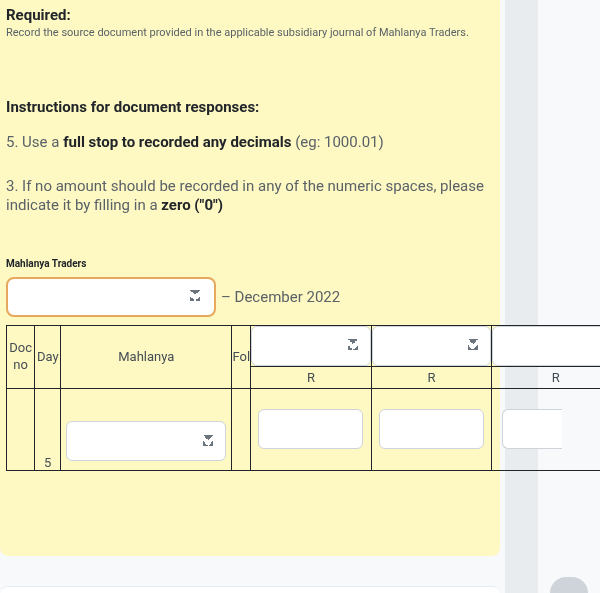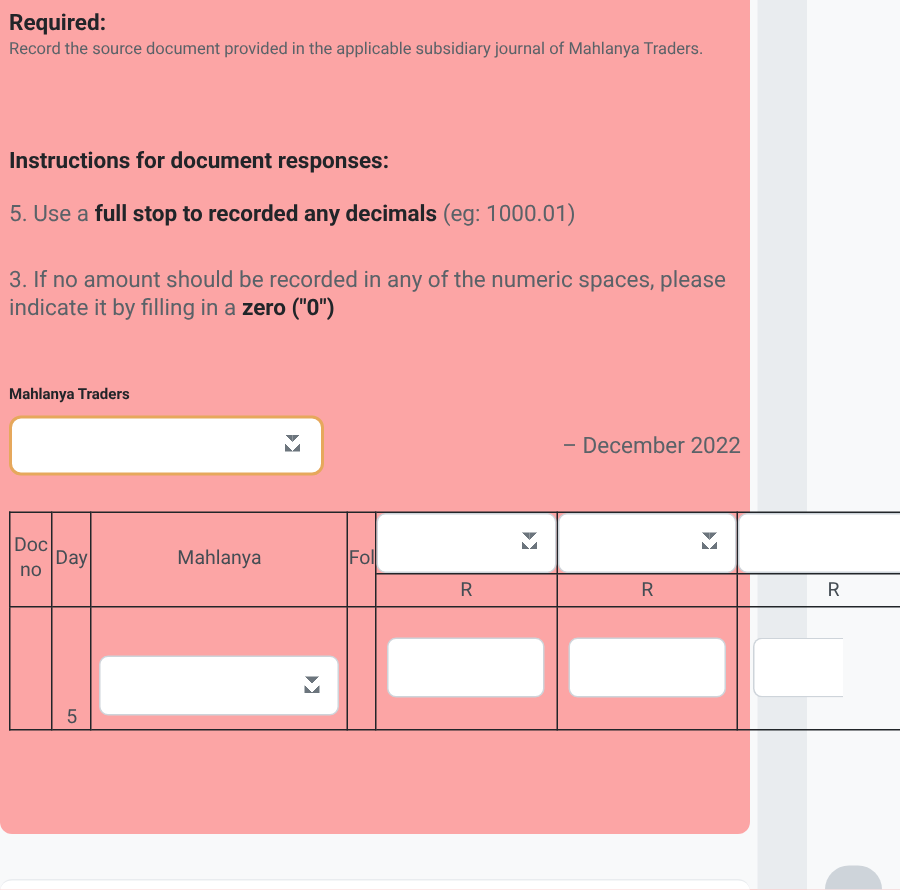--- a/index.html
+++ b/index.html
@@ -28,21 +28,21 @@
       width: 62px;
       height: 100%;
       background: #F8F9FA;
     }
     .card {
       position: absolute;
       top: 0;
       left: 0;
       width: 500px;
       height: 556px;
-      background: #fca5a5;
+      background: #fef9c3;
       border-radius: 0 0 8px 8px;
       padding: 6px 6px 6px 6px;
     }
     .content-area {
       padding: 0 0 0 0;
     }
     .required-label {
       font-weight: 700;
       color: #212529;
       font-size: 15px;
@@ -75,21 +75,20 @@
     .vspace-large { height: 42px; }
     .company-name {
       font-weight: 700;
       color: #212529;
       font-size: 10px;
     }
     .journal-row {
       display: flex;
       align-items: center;
       margin-top: 8px;
-      justify-content: space-between;
     }
     .select-highlighted {
       width: 210px;
       height: 40px;
       border: 2px solid #E6A85C;
       border-radius: 8px;
       background: #FFFFFF;
       padding: 0 30px 0 10px;
       font-size: 15px;
       color: #5A6268;
@@ -108,21 +107,21 @@
         calc(100% - 14px) calc(50% + 2px);
       background-size: 5px 5px, 5px 5px, 5px 5px, 5px 5px;
       background-repeat: no-repeat;
     }
     .journal-suffix {
       color: #5A6268;
       font-size: 15px;
       margin-left: 5px;
     }
     .table-wrap {
-      margin-top: 24px;
+      margin-top: 8px;
     }
     table.journal {
       border-collapse: collapse;
       width: 614px;
     }
     table.journal th, table.journal td {
       border: 1px solid #212529;
       text-align: center;
       color: #454D54;
       font-weight: 400;

